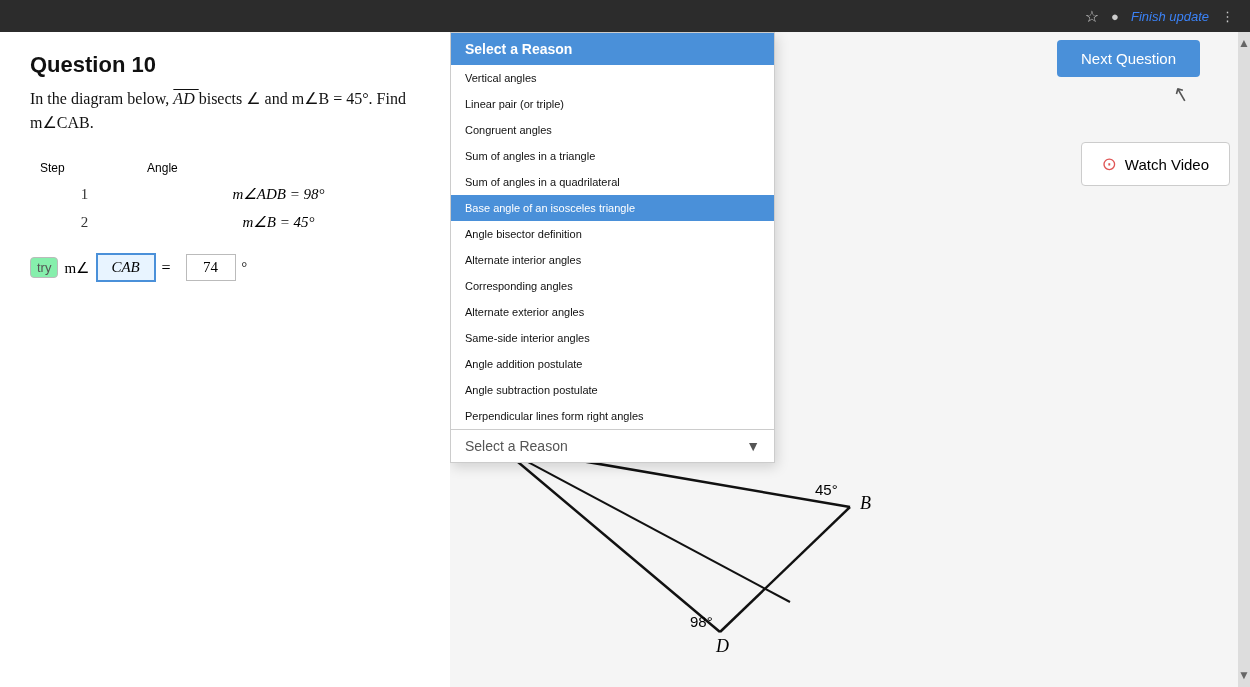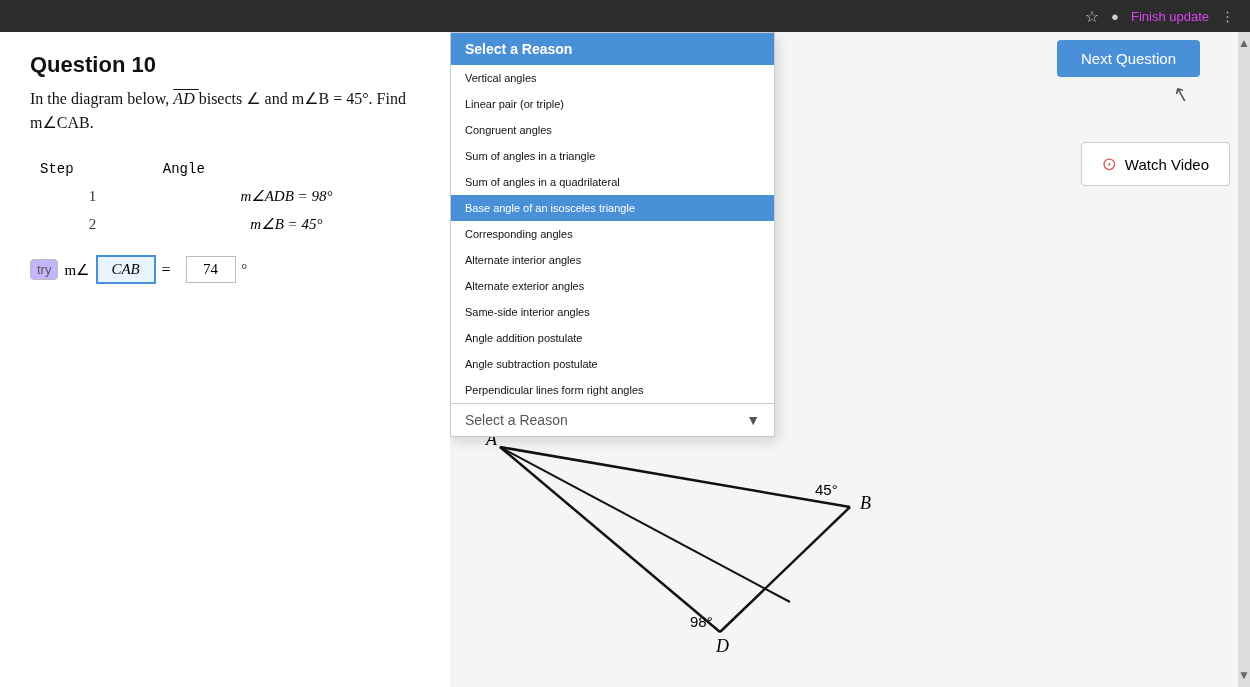--- a/index.html
+++ b/index.html
@@ -22,24 +22,25 @@
       gap: 12px;
     }
 
     .top-bar-item {
       color: #ccc;
       font-size: 13px;
       font-family: Arial, sans-serif;
     }
 
     .finish-update-btn {
-      color: #d946ef;
+      color: #3b82f6;
       font-size: 13px;
       font-family: Arial, sans-serif;
       cursor: pointer;
+      font-style: italic;
     }
 
     .star-icon {
       color: #ccc;
       font-size: 16px;
     }
 
     .main-content {
       display: flex;
       height: calc(687px - 32px);
@@ -77,22 +78,22 @@
       font-style: italic;
     }
 
     .steps-table {
       width: 100%;
       margin-bottom: 16px;
     }
 
     .steps-table th {
       font-weight: normal;
-      font-family: Liberation Mono, monospace;
-      font-size: 14px;
+      font-family: Liberation Sans, sans-serif;
+      font-size: 12px;
       padding: 4px 8px;
       text-align: left;
     }
 
     .steps-table td {
       padding: 4px 8px;
       font-size: 15px;
       text-align: center;
     }
 
@@ -103,21 +104,21 @@
     }
 
     .try-row {
       display: flex;
       align-items: center;
       gap: 6px;
       margin-top: 8px;
     }
 
     .try-box {
-      background: #c4b5fd;
+      background: #86efac;
       border: 1px solid #bbb;
       border-radius: 4px;
       padding: 2px 6px;
       font-size: 13px;
       font-family: Arial, sans-serif;
       color: #555;
     }
 
     .angle-symbol {
       font-size: 15px;
@@ -343,22 +344,23 @@
 
     <div class="dropdown-container">
       <div class="dropdown-header">Select a Reason</div>
 
       <div class="dropdown-item">Vertical angles</div>
       <div class="dropdown-item">Linear pair (or triple)</div>
       <div class="dropdown-item">Congruent angles</div>
       <div class="dropdown-item">Sum of angles in a triangle</div>
       <div class="dropdown-item">Sum of angles in a quadrilateral</div>
       <div class="dropdown-item highlighted">Base angle of an isosceles triangle</div>
+      <div class="dropdown-item">Angle bisector definition</div>
+      <div class="dropdown-item">Alternate interior angles</div>
       <div class="dropdown-item">Corresponding angles</div>
-      <div class="dropdown-item">Alternate interior angles</div>
       <div class="dropdown-item">Alternate exterior angles</div>
       <div class="dropdown-item">Same-side interior angles</div>
       <div class="dropdown-item">Angle addition postulate</div>
       <div class="dropdown-item">Angle subtraction postulate</div>
       <div class="dropdown-item">Perpendicular lines form right angles</div>
 
       <div class="dropdown-select">
         <span>Select a Reason</span>
         <span>▼</span>
       </div>

